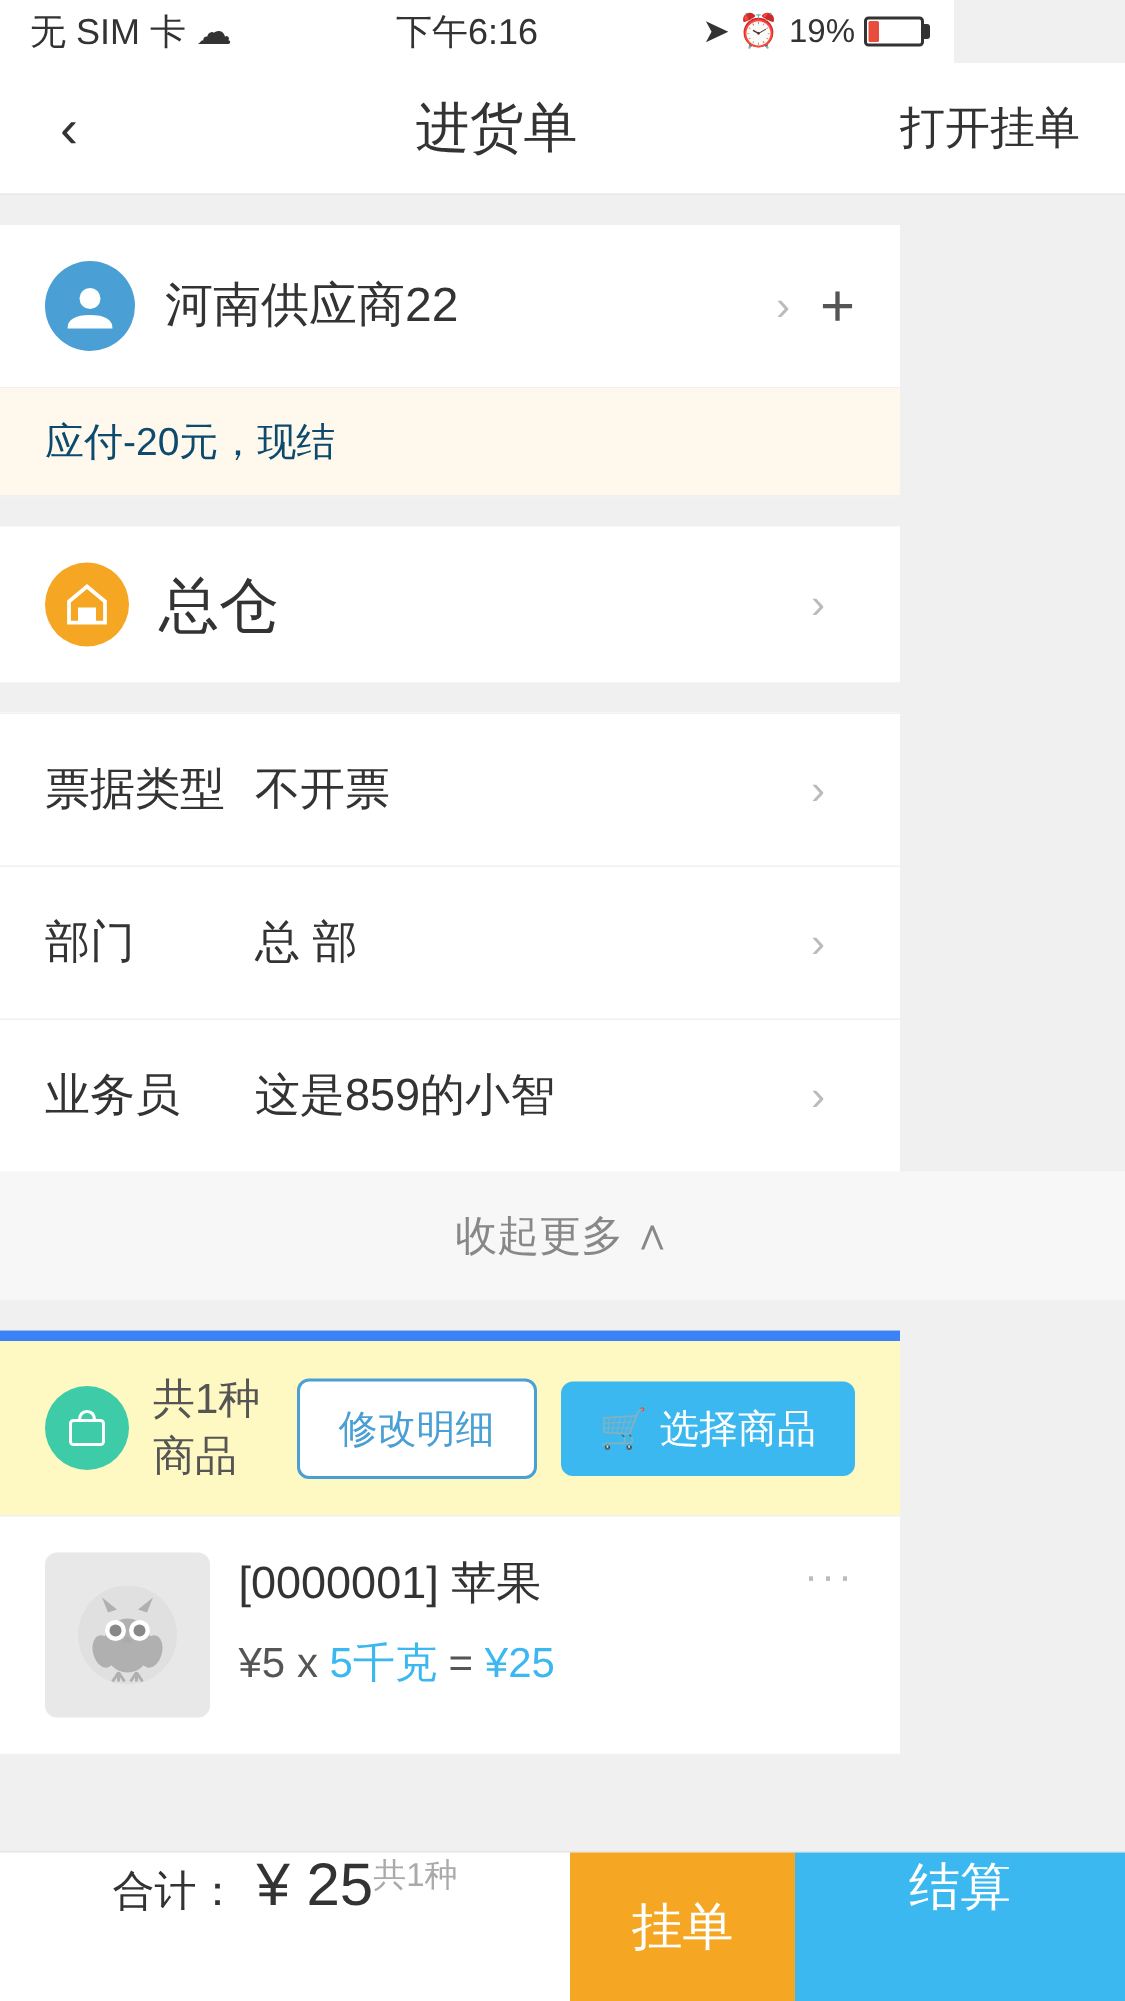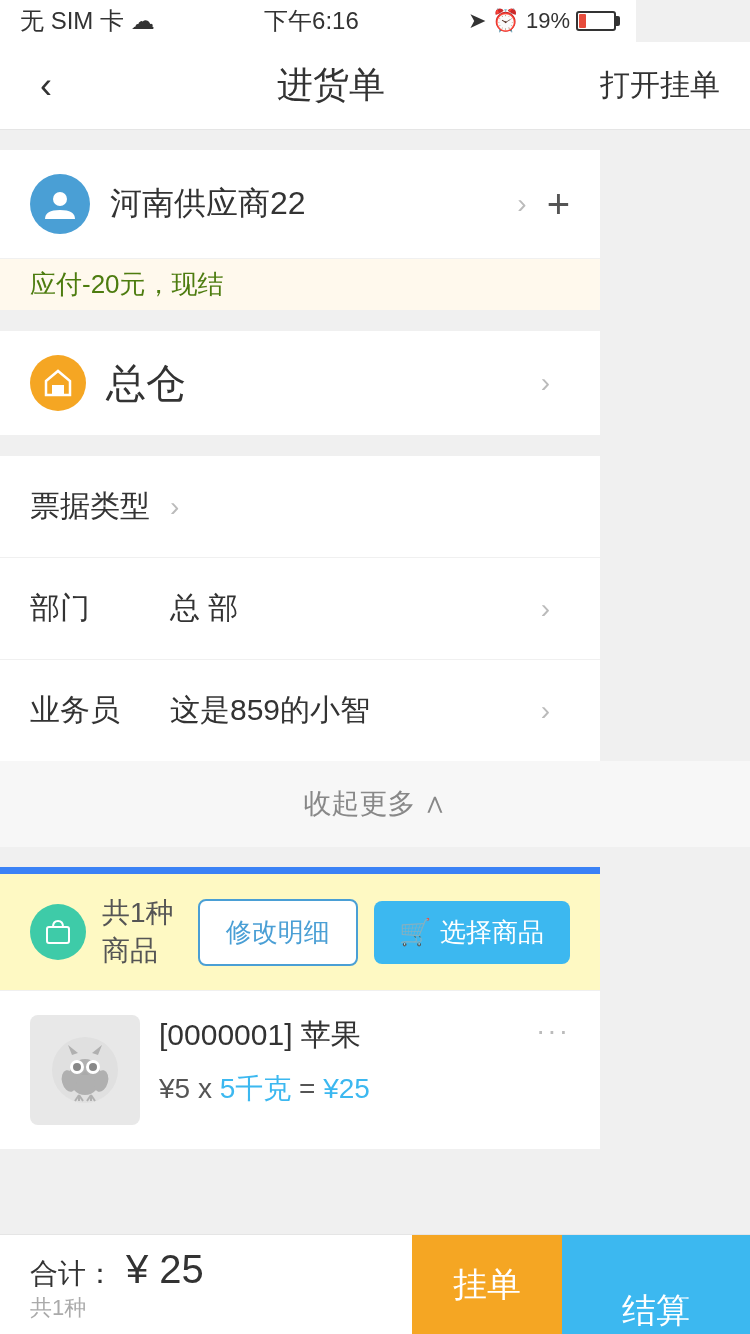--- a/index.html
+++ b/index.html
@@ -86,23 +86,23 @@
       display: flex; align-items: center; justify-content: center;
       color: #fff; font-size: 28px; margin-right: 20px; flex-shrink: 0;
     }
     .supplier-name { flex: 1; font-size: 32px; color: #333; }
     .chevron-right { color: #bbb; font-size: 28px; margin-right: 20px; }
     .plus-btn { color: #555; font-size: 40px; font-weight: 300; }
 
     
     .warning-banner {
       background: #fff9ed;
-      padding: 8px 30px;
+      padding: 18px 30px;
       font-size: 26px;
-      color: #4d7c0f;
+      color: #0c4a6e;
       border-bottom: 1px solid #f0f0f0;
     }
 
     
     .warehouse-row {
       display: flex;
       align-items: center;
       padding: 24px 30px;
       background: #fff;
     }
@@ -219,44 +219,44 @@
       width: 750px;
       height: 100px;
       display: flex;
       align-items: stretch;
       background: #fff;
       border-top: 1px solid #e5e5e5;
     }
     .footer-total {
       flex: 1;
       display: flex;
-      flex-direction: column;
+      flex-direction: row;
       justify-content: center;
       padding: 0 30px;
     }
     .footer-total-row { display: flex; align-items: baseline; gap: 12px; }
     .footer-total-label { font-size: 28px; color: #333; }
     .footer-total-amount { font-size: 40px; color: #333; font-weight: 500; }
     .footer-total-sub { font-size: 22px; color: #aaa; }
     .footer-btn-hang {
       width: 150px;
       background: #f5a623;
       color: #fff;
       display: flex;
       align-items: center;
       justify-content: center;
       font-size: 34px;
       cursor: pointer;
     }
     .footer-btn-checkout {
-      width: 188px;
+      width: 220px;
       background: #3cb8f0;
       color: #fff;
       display: flex;
-      align-items: flex-end;
+      align-items: flex-start;
       justify-content: center;
       font-size: 34px;
       cursor: pointer;
     }
   </style>
 </head>
 <body>
 
 <div class="status-bar">
   <div class="status-left">
@@ -313,20 +313,21 @@
     <span class="chevron-right">›</span>
   </div>
 </div>
 
 <div class="divider-gray"></div>
 
 <div class="card">
 
   <div class="form-row">
     <span class="form-label">票据类型</span>
+    <span class="form-value">不开票</span>
     <span class="chevron-right">›</span>
   </div>
 
   <div class="form-row">
     <span class="form-label">部门</span>
     <span class="form-value">总 部</span>
     <span class="chevron-right">›</span>
   </div>
 
   <div class="form-row">

